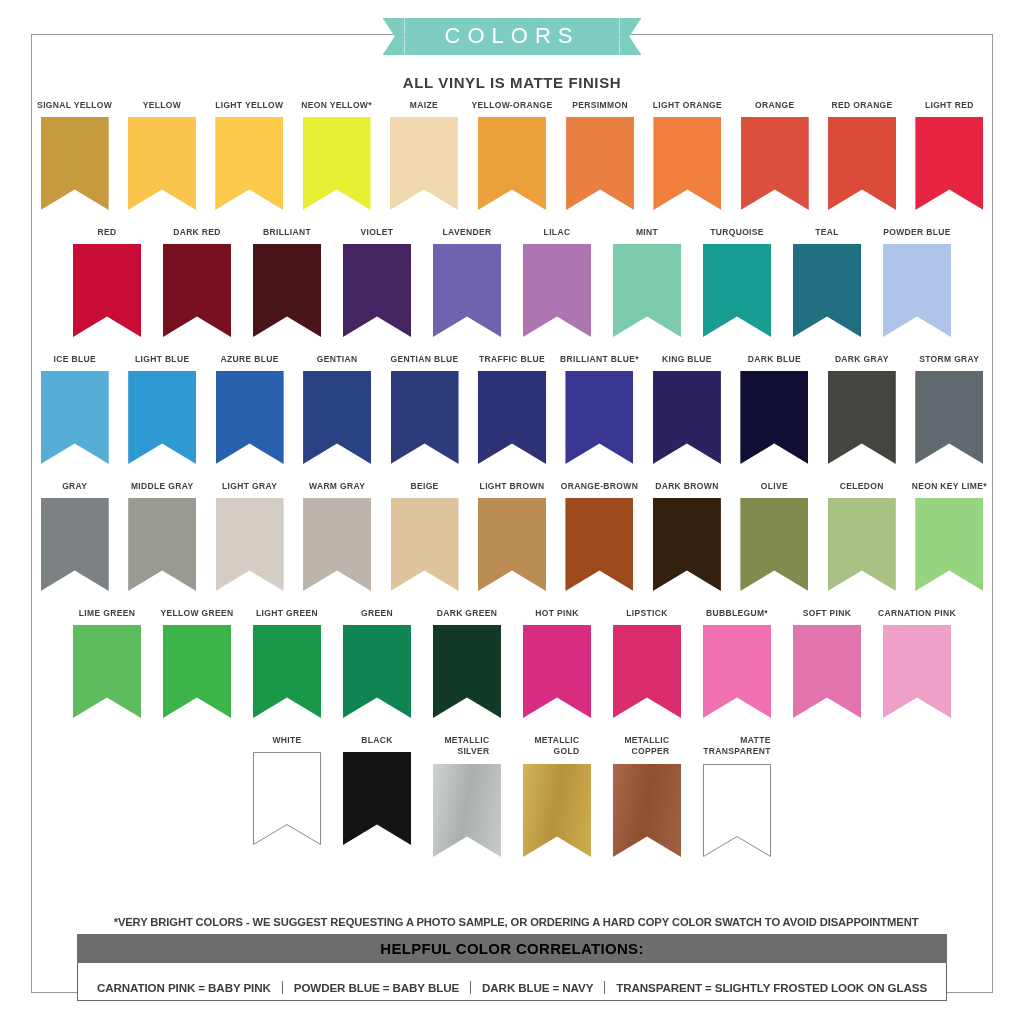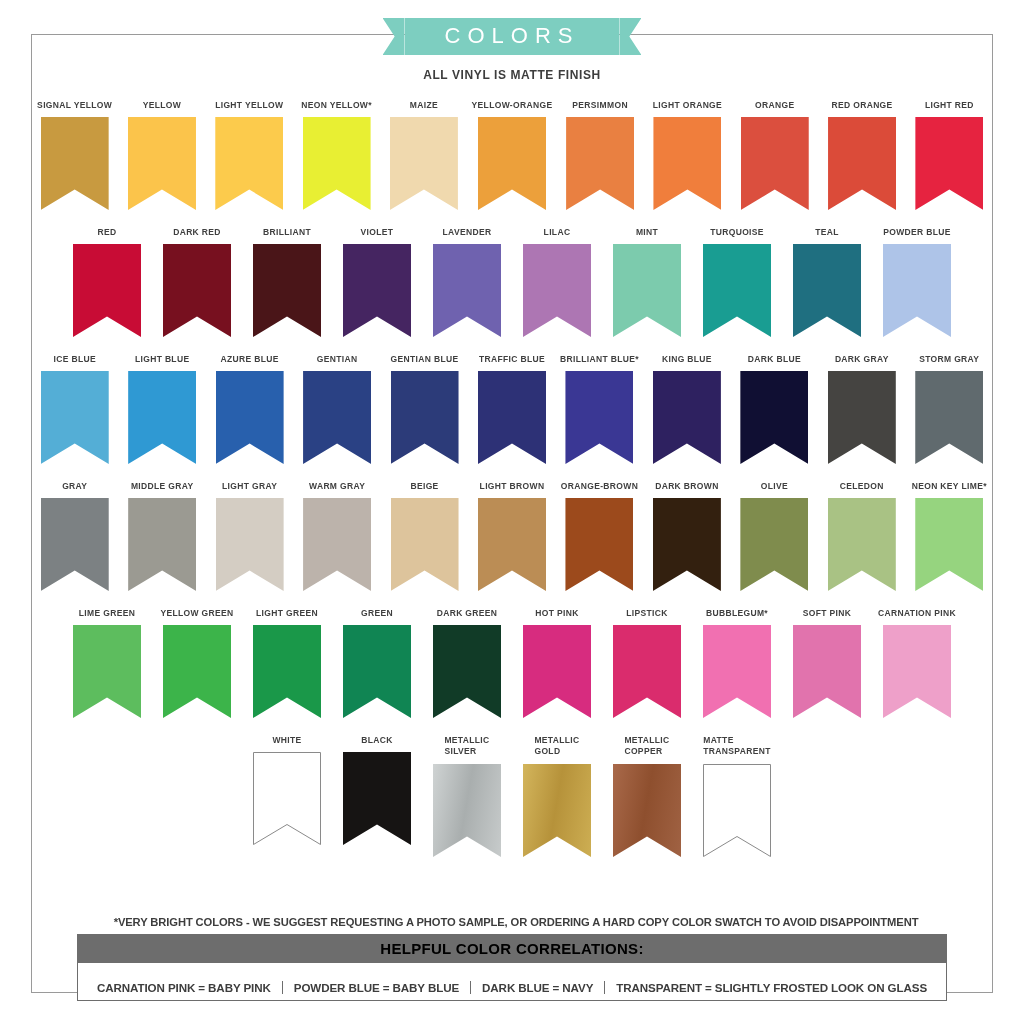--- a/index.html
+++ b/index.html
@@ -42,22 +42,22 @@
     line-height:1;
   }
   .ribbon::before,.ribbon::after{
     content:"";
     position:absolute;top:0;bottom:0;width:22px;
     background:#7dcec0;
   }
   .ribbon::before{left:-22px;clip-path:polygon(0 0,100% 0,100% 100%,0 100%,55% 50%);}
   .ribbon::after{right:-22px;clip-path:polygon(0 0,100% 0,45% 50%,100% 100%,0 100%);}
   #subtitle{
-    margin-top:13px;
-    font-size:12px;
+    margin-top:19px;
+    font-size:15px;
     letter-spacing:0.6px;
     font-weight:600;
     color:#3d3d3d;
   }
 
   
   #grid{
     position:absolute;
     left:31px;top:100px;
     width:962px;
@@ -72,21 +72,21 @@
     margin:0 4px;
     display:flex;
     flex-direction:column;
     align-items:center;
   }
   .cell-label{
     font-size:8.5px;
     letter-spacing:0.35px;
     font-weight:600;
     color:#3f3f3f;
-    text-align:left;
+    text-align:right;
     line-height:11px;
     height:12px;
     white-space:nowrap;
     margin-bottom:5px;
   }
   .cell-label.two{height:24px;white-space:normal;}
   .flag{
     width:68px;height:93px;
     position:relative;
     -webkit-clip-path:polygon(0 0,100% 0,100% 100%,50% 78%,0 100%);

